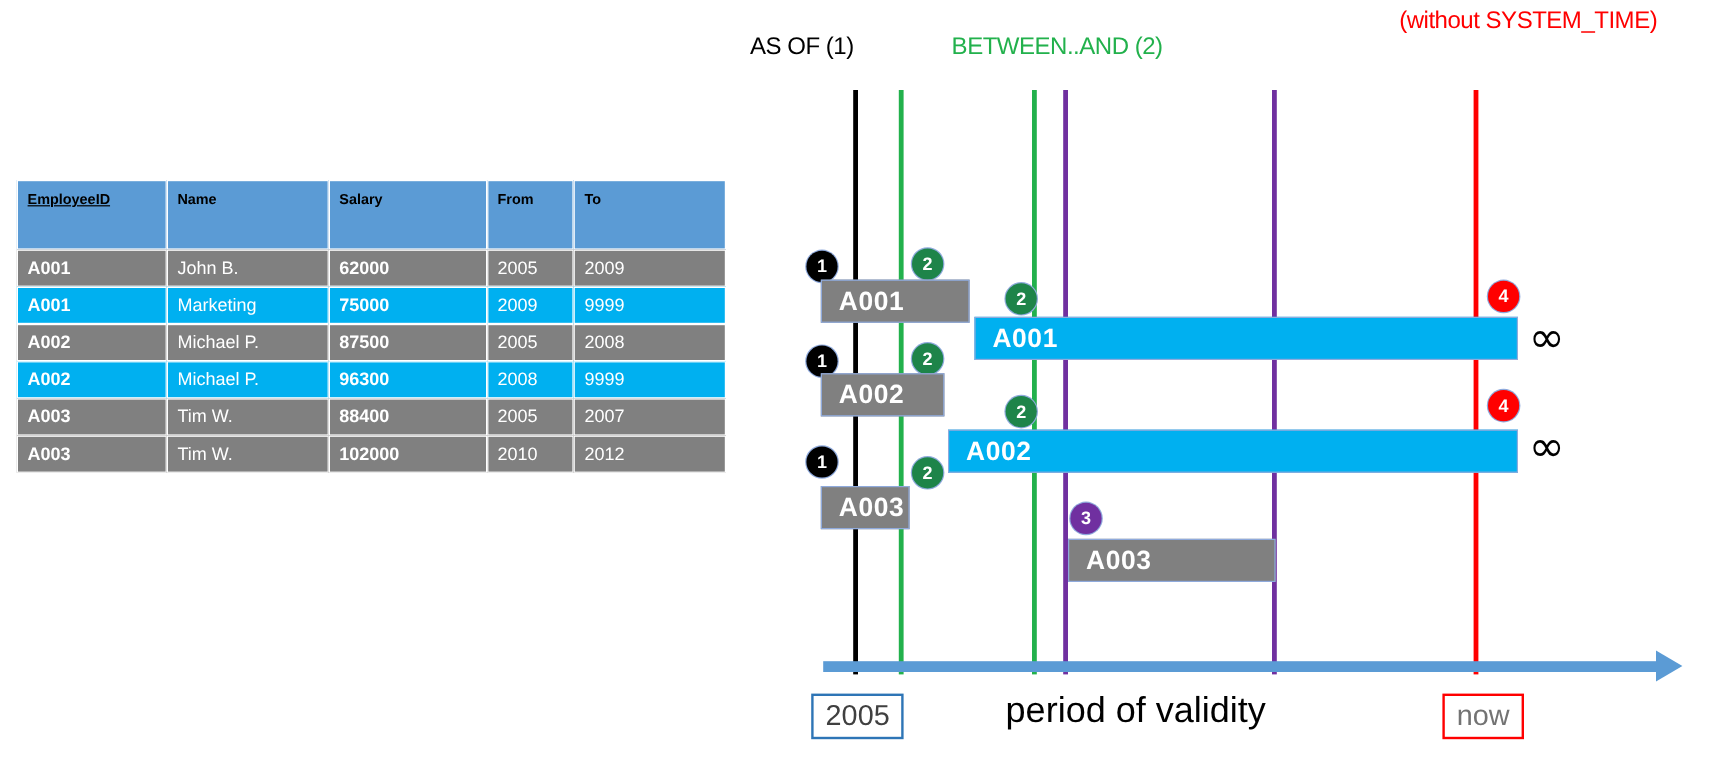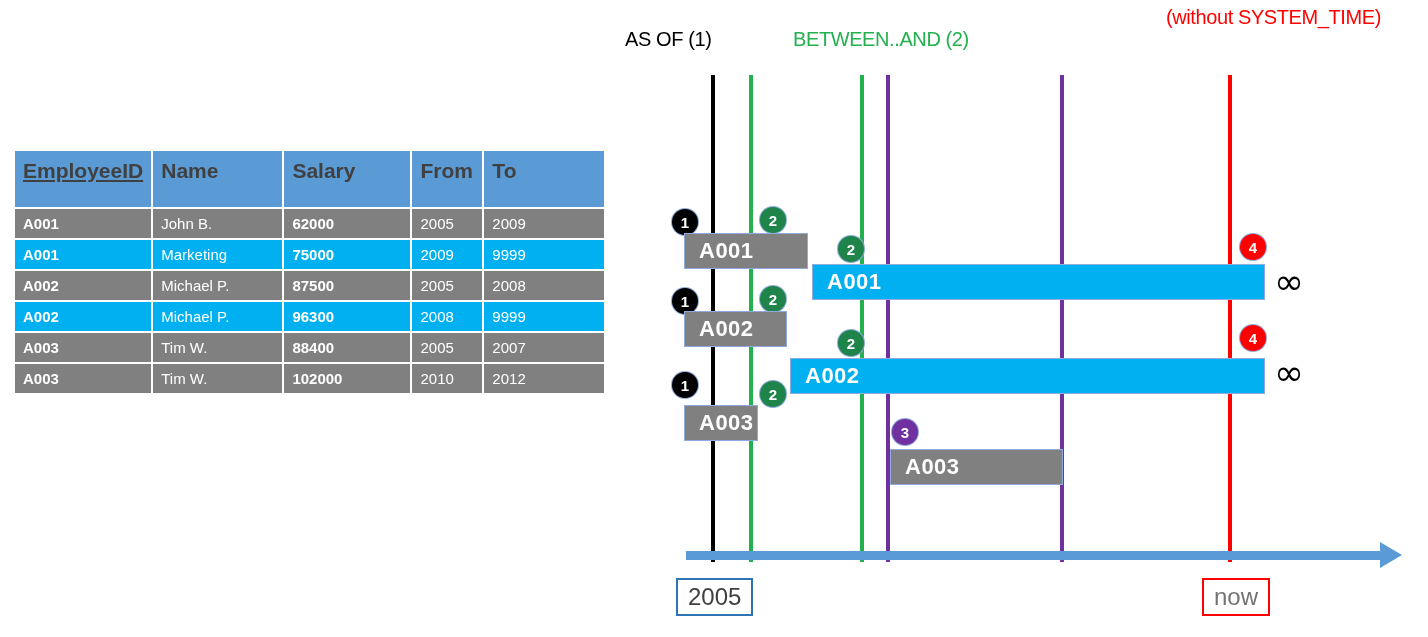--- a/index.html
+++ b/index.html
@@ -7,22 +7,22 @@
        font-family:"Liberation Sans", sans-serif;}
 
   
   #employee-table{position:absolute;left:14px;top:150px;width:591px;
                   border-collapse:separate;border-spacing:0;}
   #employee-table td,#employee-table th{
        border:1px solid #ffffff;padding:6px 8px;
        font-size:15px;font-weight:bold;color:#ffffff;
        height:22px;box-sizing:border-box;vertical-align:middle;
        text-align:left;white-space:nowrap;}
-  #employee-table thead th{background:#5B9BD5;color:#404040;
-       font-size:21px;font-weight:bold;height:58px;vertical-align:top;padding-top:8px;}
+  #employee-table thead th{background:#5B9BD5;color:#000000;
+       font-size:12px;font-weight:bold;height:58px;vertical-align:top;padding-top:8px;}
   #employee-table thead th.u span{text-decoration:underline;}
   tr.gray td{background:#808080;}
   tr.cyan td{background:#00B0F0;}
   #employee-table td.c0{width:124px;font-weight:bold;}
   #employee-table td.c1{width:134px;font-weight:normal;}
   #employee-table td.c2{width:131px;font-weight:bold;}
   #employee-table td.c3{width:72px;font-weight:normal;}
   #employee-table td.c4{width:126px;font-weight:normal;}
   tr.cyan td.c1,tr.cyan td.c2,tr.cyan td.c3,tr.cyan td.c4{font-weight:bold;}
 
@@ -171,14 +171,15 @@
   <div class="marker m-green" style="left:760px;top:381px;">2</div>
   <div class="bar gray" style="left:684px;top:405px;width:74px;">A003</div>
 
   <div class="marker m-purple" style="left:892px;top:419px;">3</div>
   <div class="bar gray" style="left:890px;top:449px;width:173px;">A003</div>
 
   <div id="axis-line"></div>
   <div id="axis-arrow"></div>
   <div class="axis-tag" id="axis-start">2005</div>
   <div class="axis-tag" id="axis-now">now</div>
+  <div id="axis-caption">period of validity</div>
 
 </div>
 
 </body></html>

